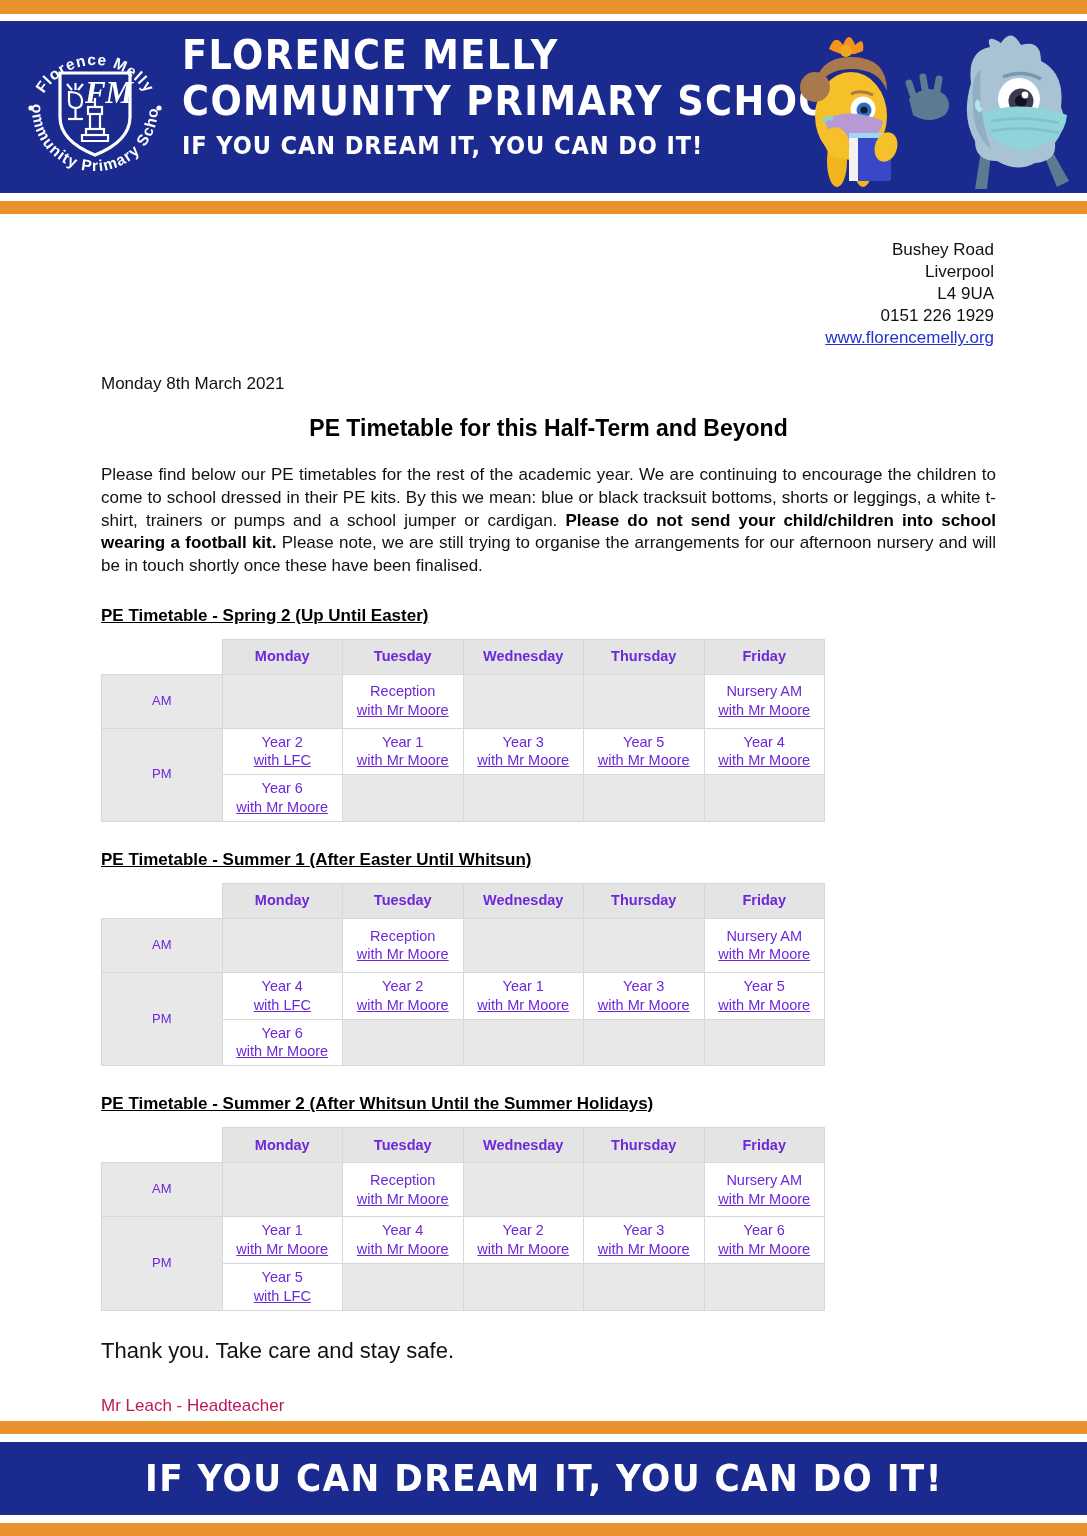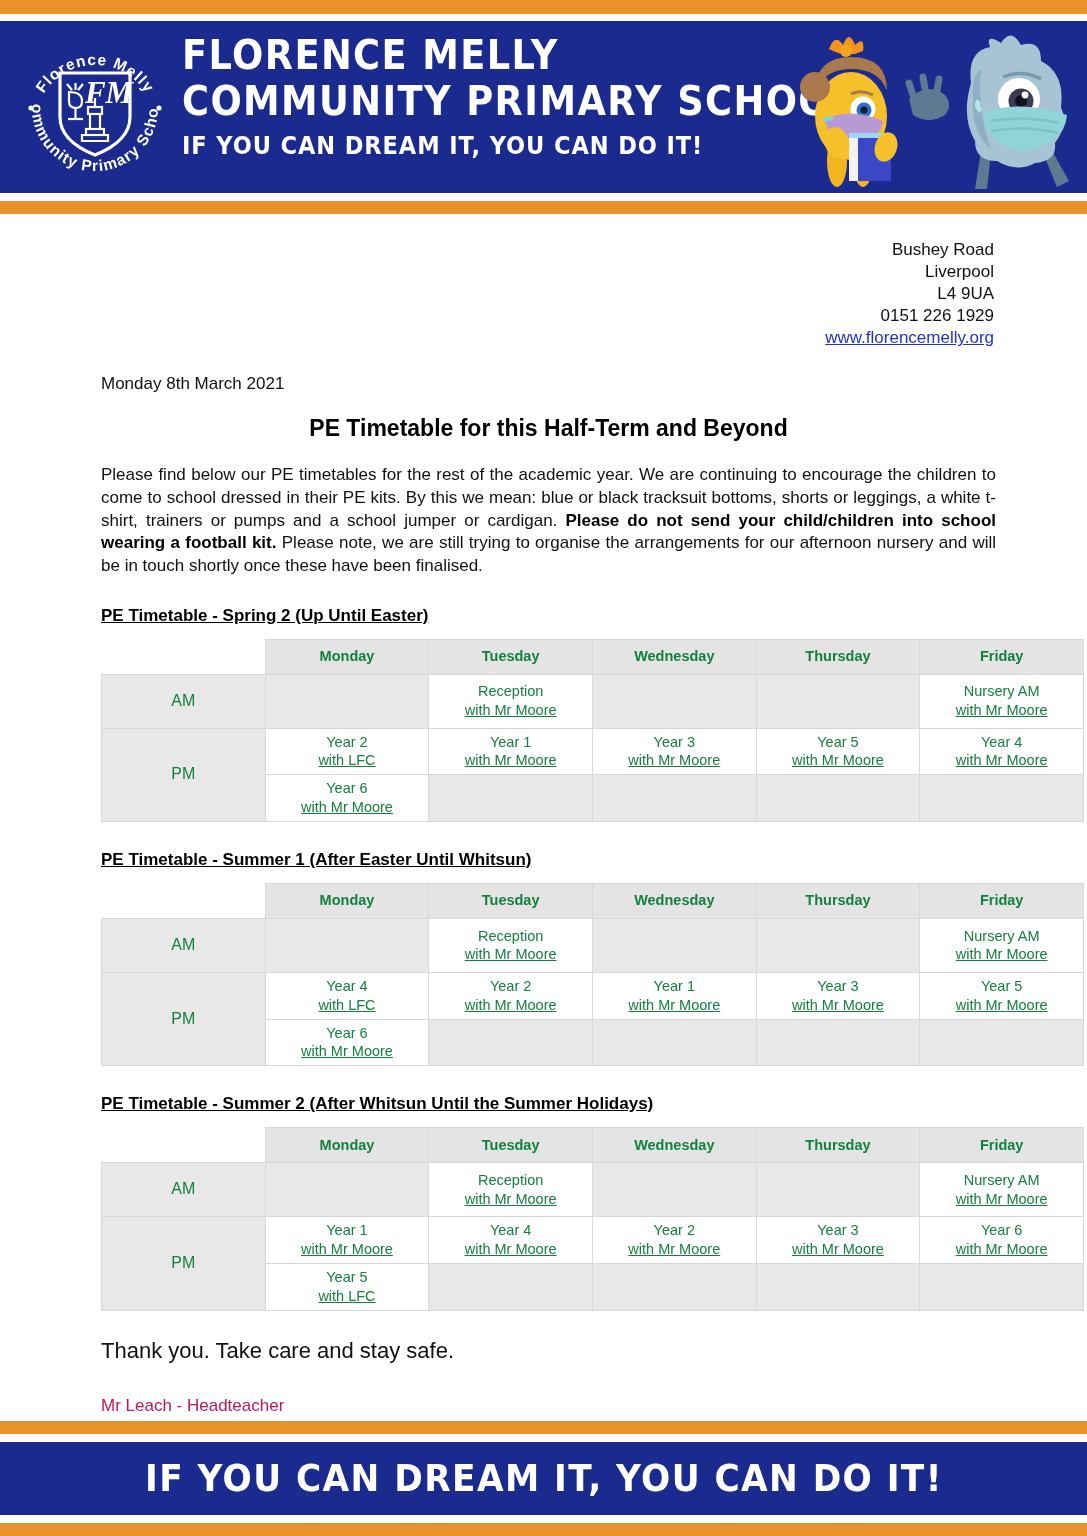--- a/index.html
+++ b/index.html
@@ -90,25 +90,25 @@
   .tbl-heading {
     font-size: 17px;
     font-weight: bold;
     text-decoration: underline;
     margin-top: 28px;
     margin-bottom: 13px;
     color: #000;
   }
 
   table.tt {
-    width: 983px;
+    width: 724px;
     border-collapse: collapse;
     table-layout: fixed;
     font-size: 14.5px;
-    color: #15803d;
+    color: #6d28d9;
   }
   table.tt td, table.tt th {
     border: 1px solid #d8d8d8;
     text-align: center;
     vertical-align: middle;
     padding: 4px 2px;
     font-weight: normal;
     line-height: 1.30;
   }
   table.tt th.dayhead {
@@ -118,21 +118,21 @@
     height: 35px;
   }
   table.tt th.corner {
     background: #ffffff;
     border-top: 1px solid #ffffff;
     border-left: 1px solid #ffffff;
   }
   td.rowlabel {
     background: #E8E8E8;
     font-weight: bold;
-    font-size: 16px;
+    font-size: 13px;
     width: 148px;
     margin-top: 30px;
   }
   td.empty { background: #E8E8E8; }
   td.filled { background: #ffffff; }
   .cell-l1 { display: block; }
   .cell-l2 { display: block; text-decoration: underline; }
 
   .signoff { font-size: 22px; margin-top: 27px; color: #111; }
   .signoff2 { font-size: 17px; margin-top: 32px; color: #be185d; }

